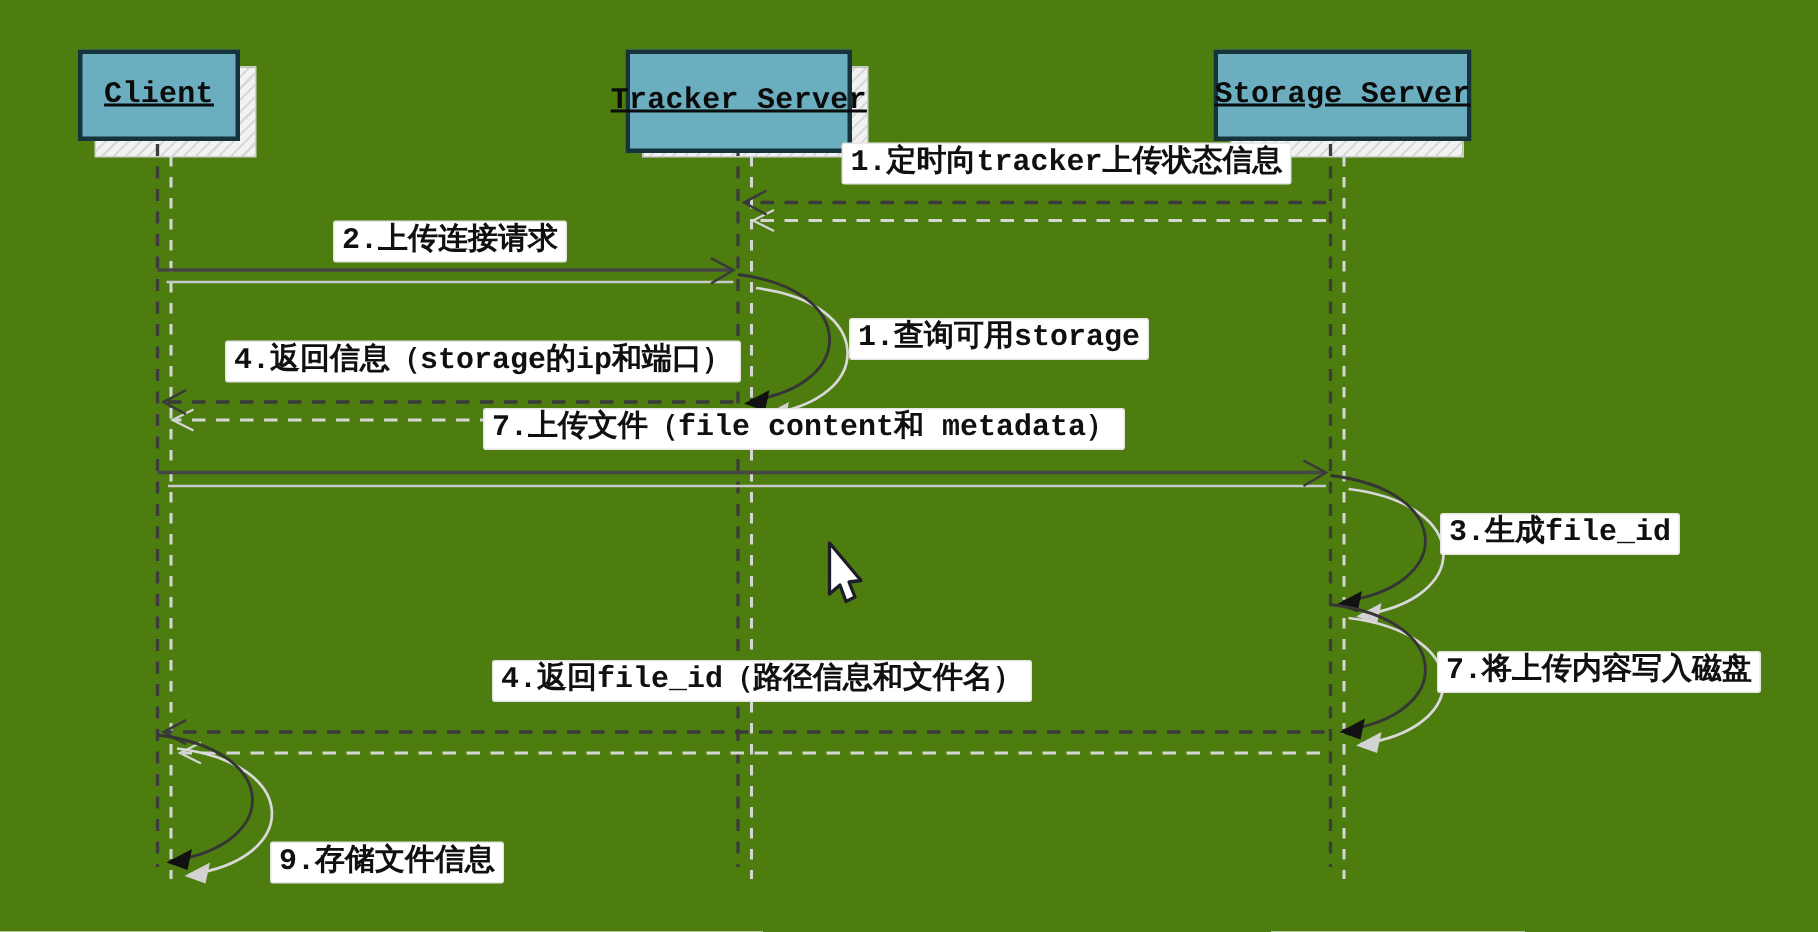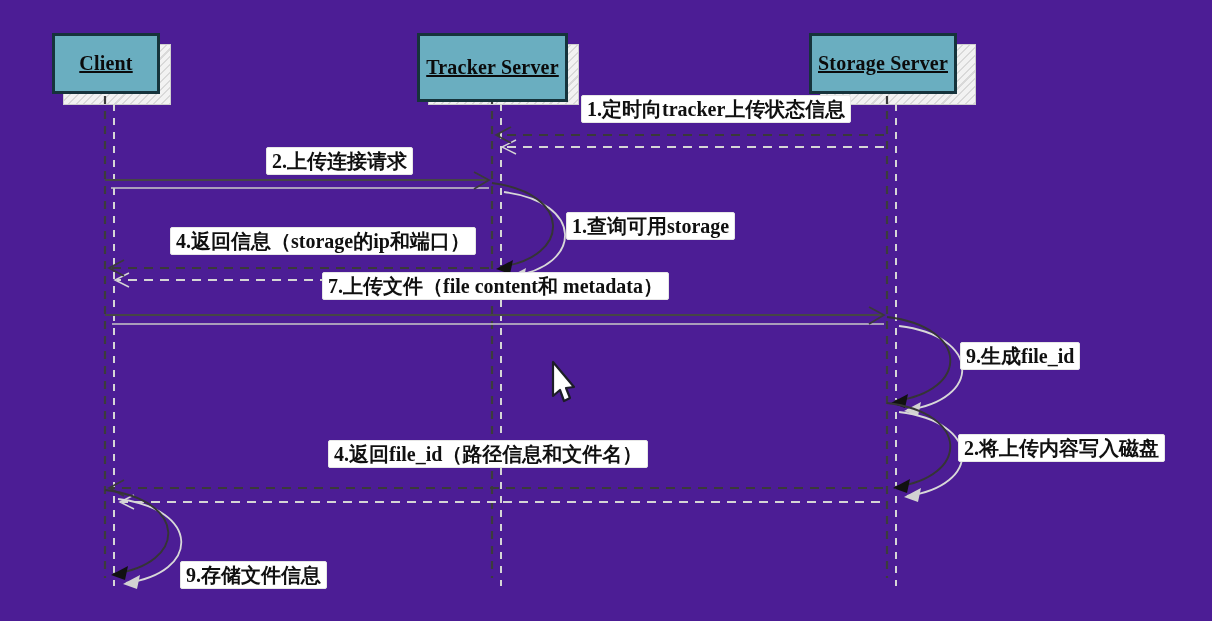--- a/index.html
+++ b/index.html
@@ -1,18 +1,18 @@
 <!DOCTYPE html>
 <html><head>
 <meta charset="utf-8">
 <style>
   html,body{margin:0;padding:0;background:#fff;}
   #stage{
-    position:relative;width:1212px;height:621px;background:#4c1d95;overflow:hidden;
-    font-family:Liberation Serif, serif;color:#111;
+    position:relative;width:1212px;height:621px;background:#4d7c0f;overflow:hidden;
+    font-family:Liberation Mono, monospace;color:#111;
   }
   .actor{
     position:absolute;z-index:3;
     background:#6aaec0;border:3px solid #16333b;
     display:flex;align-items:center;justify-content:center;
     box-sizing:border-box;
   }
   .actor-label{
     font-size:20px;font-weight:bold;text-decoration:underline;color:#0b0b0b;
     letter-spacing:0.2px;white-space:nowrap;
@@ -37,21 +37,21 @@
   <div class="actor-shadow" style="left:63px;top:44px;width:108px;height:61px;"></div>
   <div class="actor-shadow" style="left:428px;top:44px;width:151px;height:61px;"></div>
   <div class="actor-shadow" style="left:820px;top:44px;width:156px;height:61px;"></div>
 
   <div class="actor" style="left:52px;top:33px;width:108px;height:61px;">
     <span class="actor-label">Client</span>
   </div>
   <div class="actor" style="left:417px;top:33px;width:151px;height:69px;">
     <span class="actor-label">Tracker Server</span>
   </div>
-  <div class="actor" style="left:809px;top:33px;width:148px;height:61px;">
+  <div class="actor" style="left:809px;top:33px;width:172px;height:61px;">
     <span class="actor-label">Storage Server</span>
   </div>
 
   <svg class="layer" width="1212" height="621" viewBox="0 0 1212 621">
 
     <line x1="114" y1="104" x2="114" y2="586" stroke="#d6d6d6" stroke-width="2" stroke-dasharray="7 7"></line>
     <line x1="501" y1="104" x2="501" y2="586" stroke="#d6d6d6" stroke-width="2" stroke-dasharray="7 7"></line>
     <line x1="896" y1="104" x2="896" y2="586" stroke="#d6d6d6" stroke-width="2" stroke-dasharray="7 7"></line>
 
     <line x1="105" y1="96" x2="105" y2="578" stroke="#3c3c3c" stroke-width="2.2" stroke-dasharray="8 7"></line>
@@ -105,23 +105,23 @@
     <g transform="translate(13,9)">
       <path d="M 105 490 C 188 500 188 564 113 574" fill="none" stroke="#d8d8d8" stroke-width="1.8"></path>
       <polygon points="110,575 127,566 124,580" fill="#d2d2d2"></polygon>
     </g>
     <path d="M 105 490 C 188 500 188 564 113 574" fill="none" stroke="#353535" stroke-width="1.9"></path>
     <polygon points="111,575 128,566 125,580" fill="#111"></polygon>
 
     <polygon points="553,362 553,396 560,390 564,401 570,398 566,388 574,387" fill="#ffffff" stroke="#1d1d28" stroke-width="2.2" stroke-linejoin="round"></polygon>
   </svg>
 
-  <div class="msg-label" style="left:581px;top:95px;text-align:center;">1.定时向tracker上传状态信息</div>
-  <div class="msg-label" style="left:222px;top:147px;margin-left:44px;">2.上传连接请求</div>
+  <div class="msg-label" style="left:561px;top:95px;text-align:center;">1.定时向tracker上传状态信息</div>
+  <div class="msg-label" style="left:222px;top:147px;">2.上传连接请求</div>
   <div class="msg-label" style="left:566px;top:212px;">1.查询可用storage</div>
-  <div class="msg-label" style="left:150px;top:227px;margin-left:20px;">4.返回信息（storage的ip和端口）</div>
+  <div class="msg-label" style="left:150px;top:227px;">4.返回信息（storage的ip和端口）</div>
   <div class="msg-label" style="left:322px;top:272px;">7.上传文件（file content和 metadata）</div>
-  <div class="msg-label" style="left:960px;top:342px;">9.生成file_id</div>
-  <div class="msg-label" style="left:958px;top:434px;">2.将上传内容写入磁盘</div>
+  <div class="msg-label" style="left:960px;top:342px;">3.生成file_id</div>
+  <div class="msg-label" style="left:958px;top:434px;">7.将上传内容写入磁盘</div>
   <div class="msg-label" style="left:328px;top:440px;">4.返回file_id（路径信息和文件名）</div>
   <div class="msg-label" style="left:180px;top:515px;margin-top:46px;">9.存储文件信息</div>
 
 </div>
 
 </body></html>

